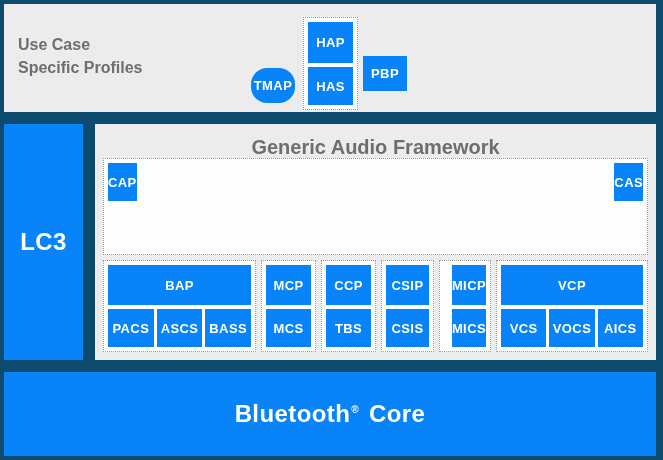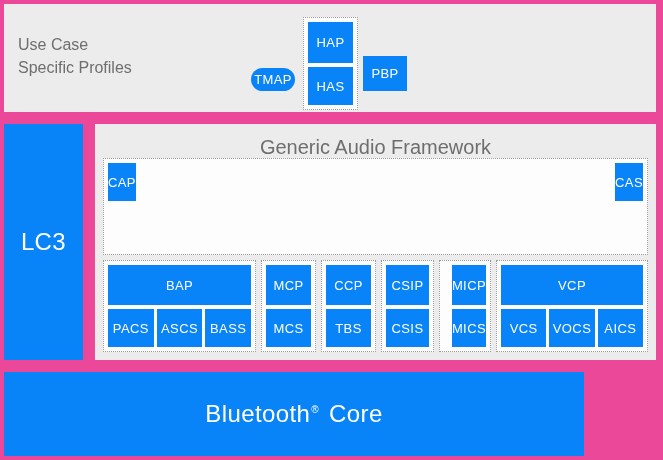--- a/index.html
+++ b/index.html
@@ -1,33 +1,33 @@
 <!DOCTYPE html>
 <html><head>
 <meta charset="utf-8">
 <style>
   html,body{margin:0;padding:0;background:#fff;}
   .canvas{
-    position:relative;width:663px;height:460px;background:#ec4899;
-    font-family:"Liberation Sans",sans-serif;overflow:hidden;
+    position:relative;width:663px;height:460px;background:#0c4a6e;
+    font-family:"Liberation Sans",sans-serif;overflow:hidden;font-weight:bold;
   }
   .panel{position:absolute;background:#ececec;}
   .blue{
     background:#0884f8;color:#ffffff;display:flex;align-items:center;justify-content:center;
     font-size:13px;letter-spacing:.4px;box-sizing:border-box;text-align:center;
   }
   .dotted{
     background:#fdfdfd;border:1px dotted #9b9b9b;box-sizing:border-box;
   }
   
   .top-panel{left:4px;top:4px;width:652px;height:108px;}
   .usecase-label{
     position:absolute;left:14px;top:29px;font-size:16px;line-height:23px;color:#6e6e6e;
   }
-  .tmap{position:absolute;left:247px;top:64px;width:44px;height:23px;border-radius:16px;}
+  .tmap{position:absolute;left:247px;top:64px;width:44px;height:35px;border-radius:16px;}
   .pbp{position:absolute;left:359px;top:52px;width:44px;height:35px;}
   .hap-has-group{
     position:absolute;left:299px;top:13px;width:55px;height:93px;
     display:flex;flex-direction:column;gap:4px;padding:4px;
   }
   .hap{height:41px;}
   .has{flex:1;}
   
   .lc3{position:absolute;left:4px;top:124px;width:79px;height:236px;font-size:24px;}
   .gaf-panel{left:95px;top:124px;width:561px;height:236px;}
@@ -48,21 +48,21 @@
   .group .top-bar{height:40px;flex:none;}
   .group .sub-row{flex:1;display:flex;gap:3px;}
   .group .sub-row .blue{flex:1;}
   .g-bap{width:153px;flex:none;}
   .g-mcp{width:55px;flex:none;}
   .g-ccp{width:55px;flex:none;}
   .g-csip{width:53px;flex:none;}
   .g-micp{width:52px;flex:none;align-items:flex-end;}
   .g-vcp{flex:1;}
   
-  .bt-core{position:absolute;left:4px;top:372px;width:580px;height:84px;font-size:24px;}
+  .bt-core{position:absolute;left:4px;top:372px;width:652px;height:84px;font-size:24px;}
   .bt-core sup{font-size:10px;vertical-align:super;margin:0 3px 0 1px;}
 </style>
 </head>
 <body>
 
 <div class="canvas">
 
   <div class="panel top-panel">
     <div class="usecase-label">
       <div>Use Case</div>

